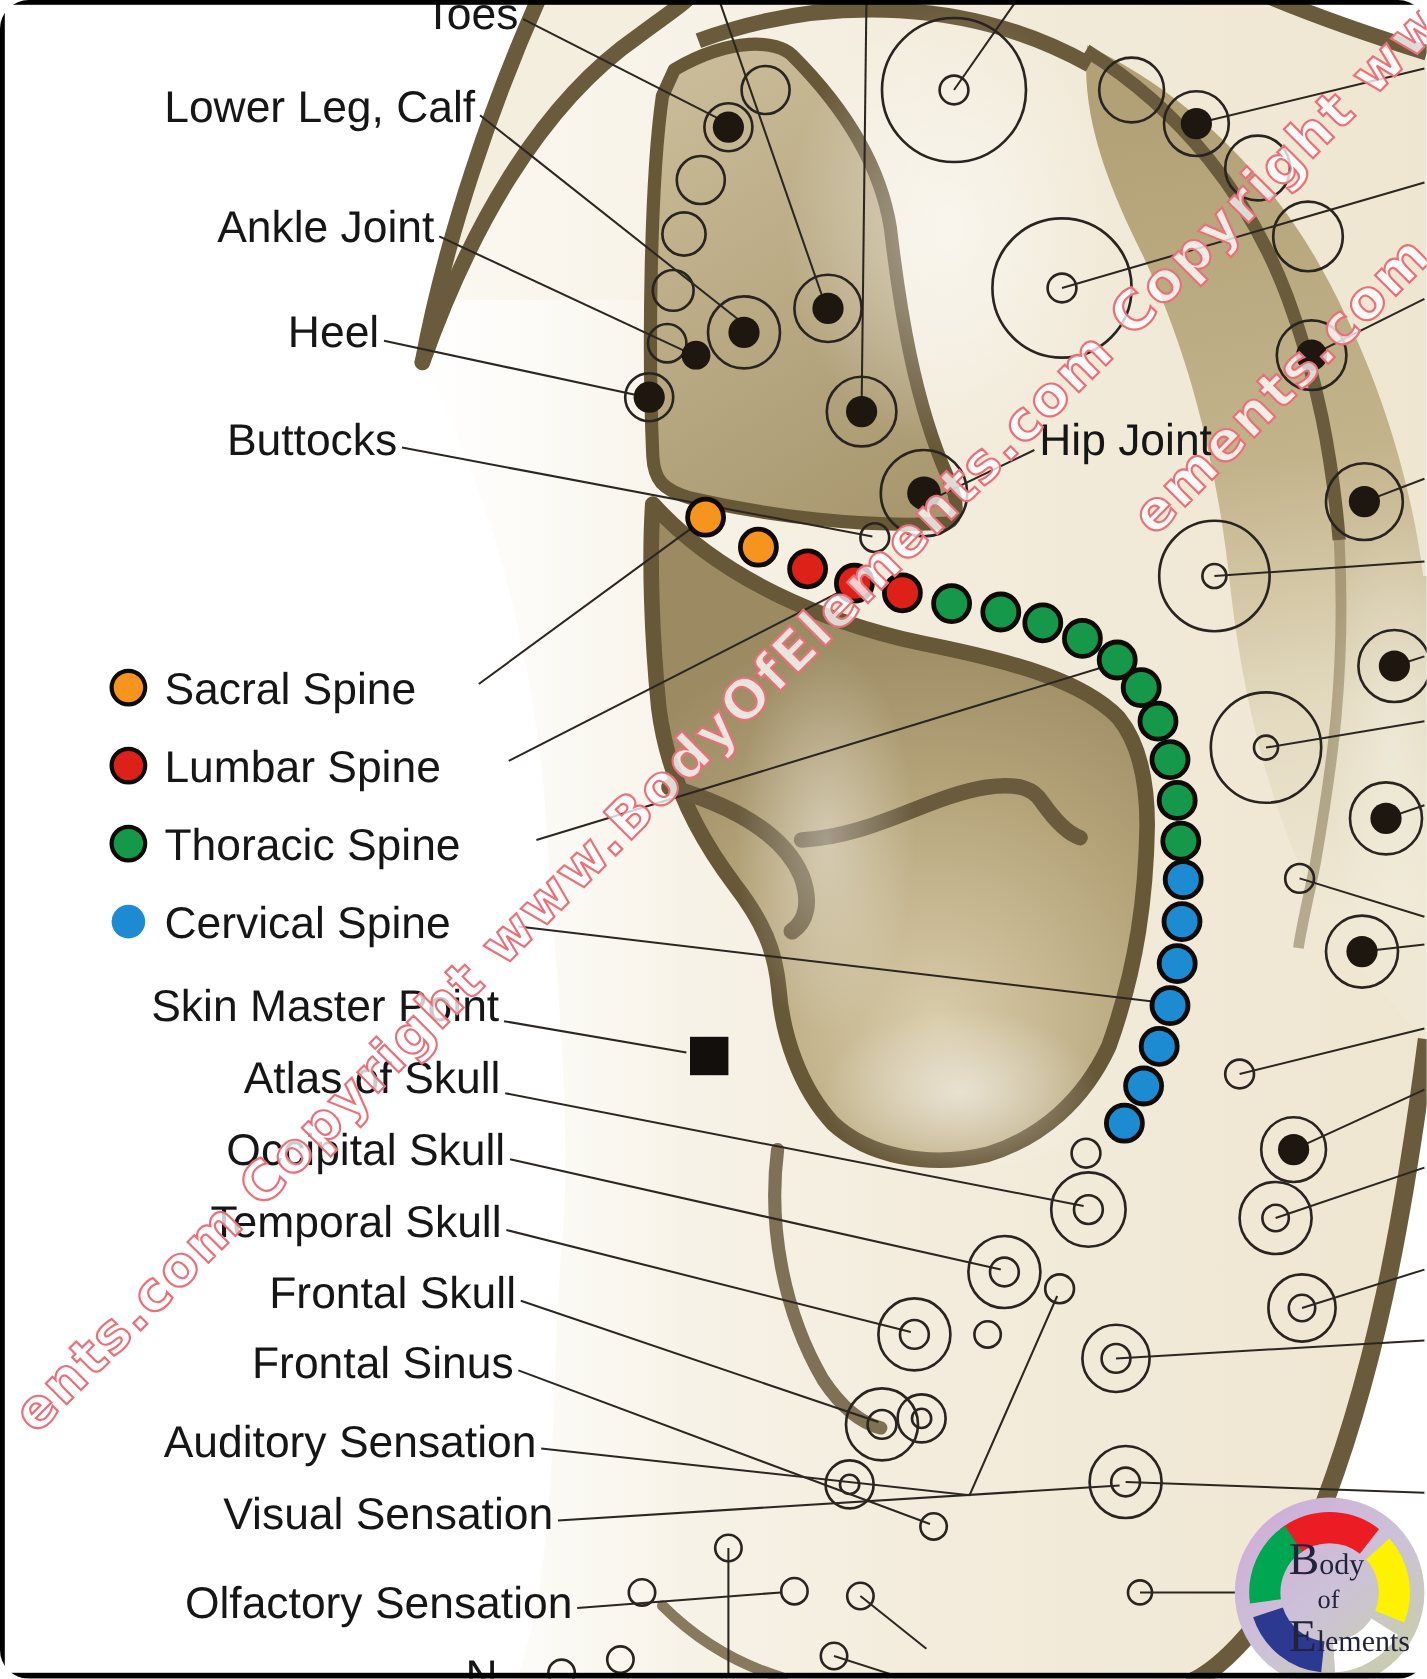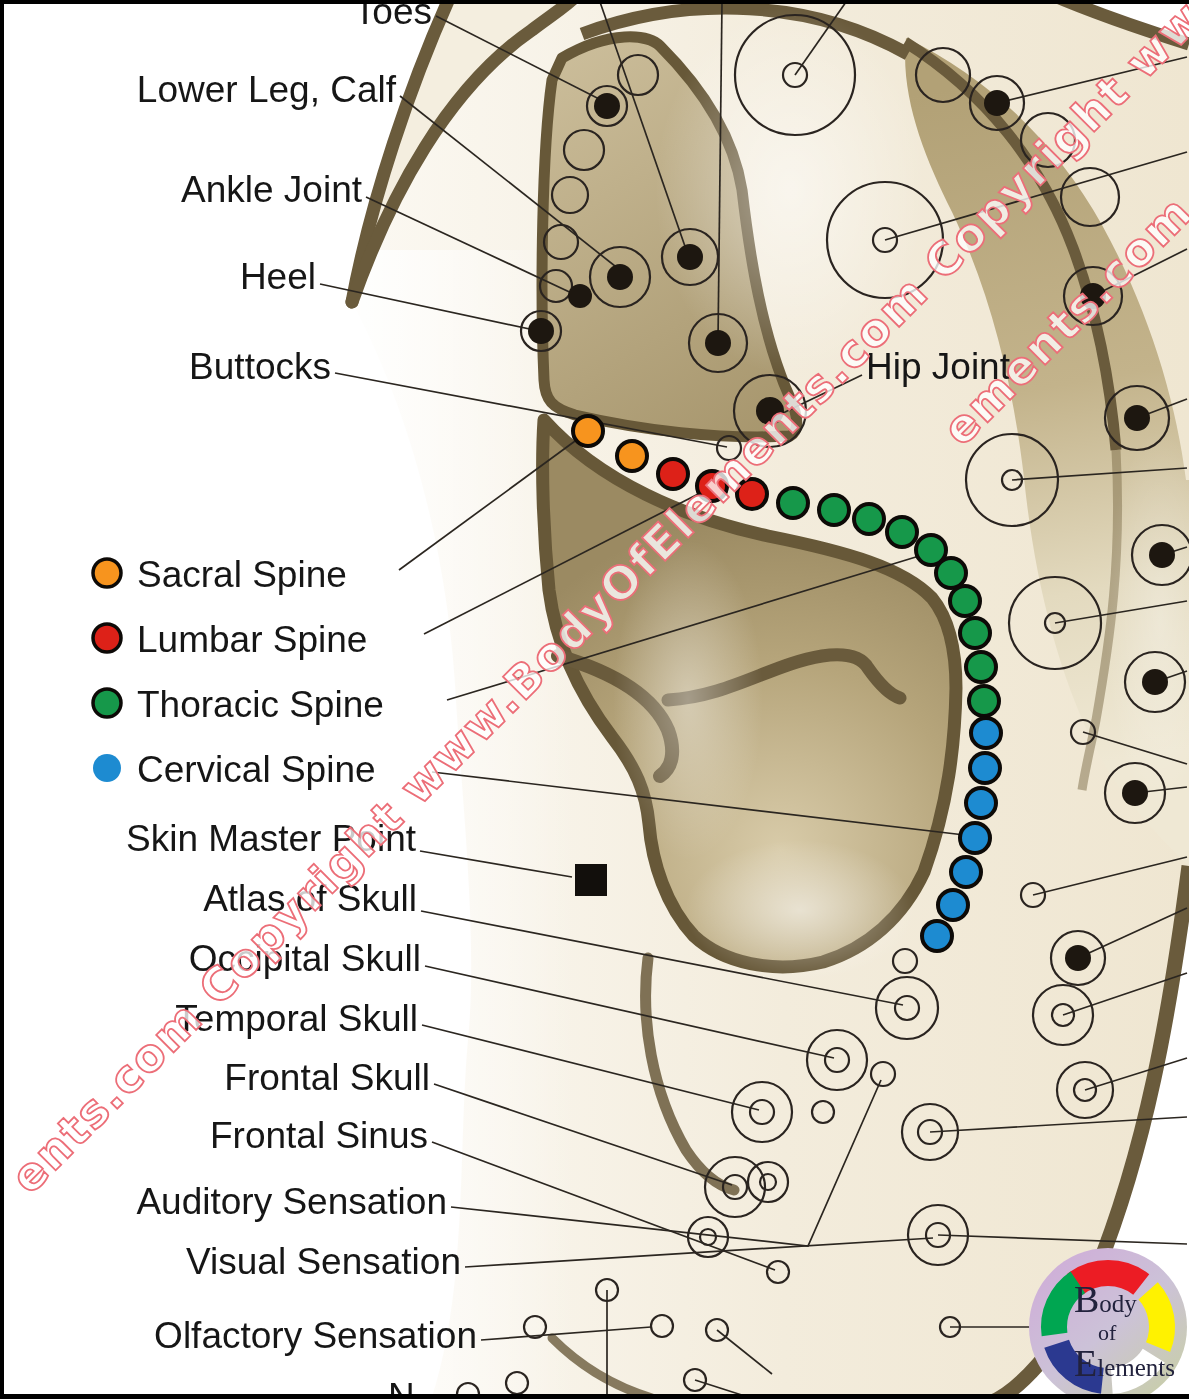--- a/index.html
+++ b/index.html
@@ -1,16 +1,16 @@
 <!DOCTYPE html>
 <html><head>
 <meta charset="utf-8">
 <style>
   html,body{margin:0;padding:0;background:#fff;}
-  #stage{position:relative;width:1189px;height:1399px;background:#fff;overflow:hidden;}
+  #stage{position:relative;width:1189px;height:1399px;background:#fff;overflow:hidden;border-radius:24px;}
   svg{display:block;}
   .leader{fill:none;stroke:#2b2620;stroke-width:1.7px;}
   .ring{fill:none;stroke:#2a2420;stroke-width:2.2px;}
   .lbl{font-family:"Liberation Sans",sans-serif;font-size:37px;fill:#161616;}
   .wm{font-family:"DejaVu Sans",sans-serif;font-weight:bold;font-size:45px;
       fill:rgba(255,255,255,.78);stroke:#EC6E78;stroke-width:1.8px;letter-spacing:2px;}
   .logo-text{font-family:"Liberation Serif",serif;fill:#22223d;}
 </style>
 </head>
 <body>

